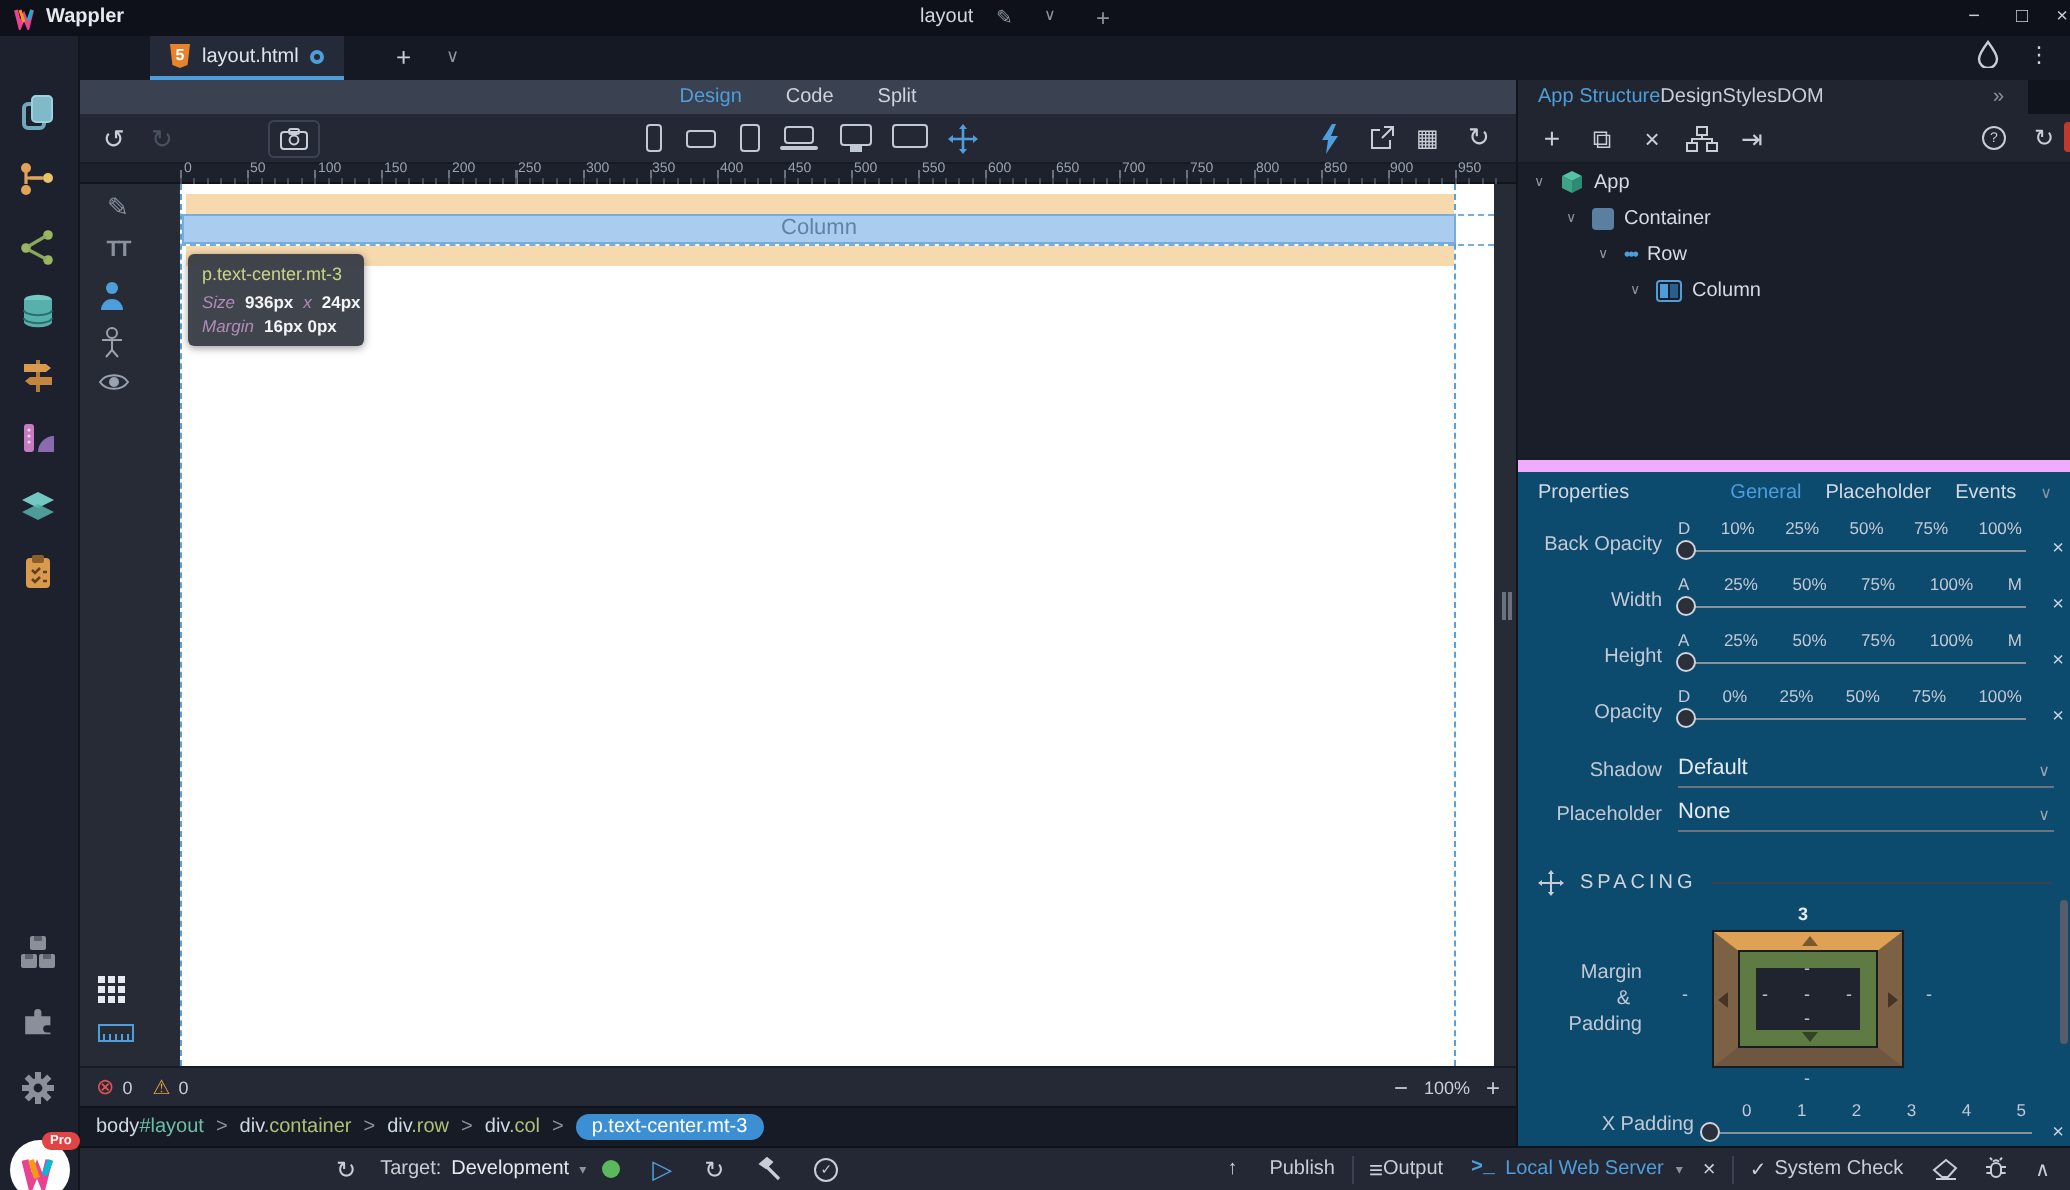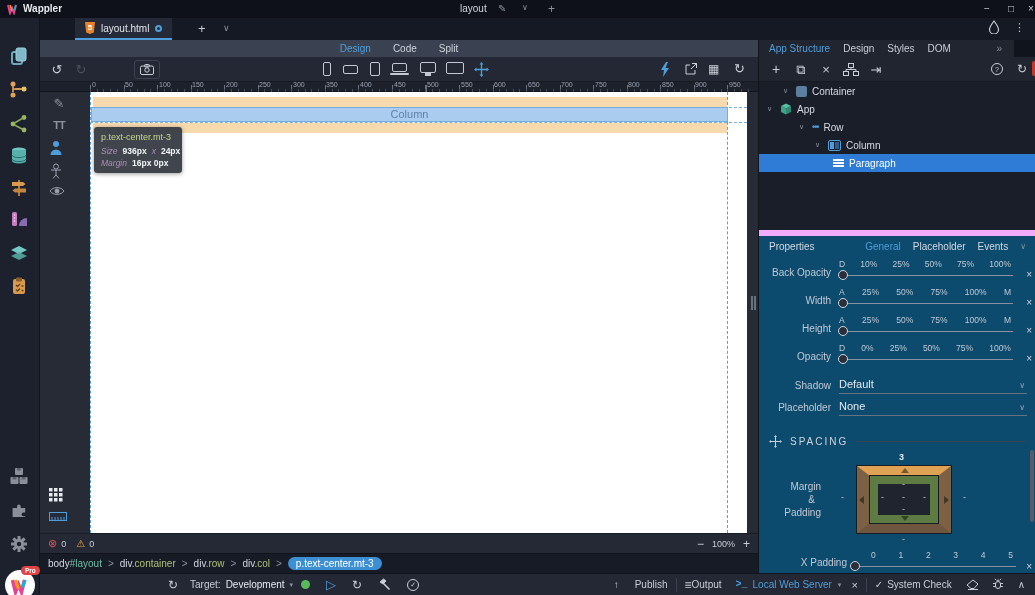--- a/index.html
+++ b/index.html
@@ -31,21 +31,21 @@
   .html5 { width:10px; height:12px; background:#e8832c; color:#fff; font-size:8px;
            font-weight:bold; text-align:center; line-height:12px;
            clip-path:polygon(0 0,100% 0,88% 88%,50% 100%,12% 88%); }
   .mod-dot { width:7px; height:7px; border:2px solid #4f9edc; border-radius:50%; }
 
   
   .modebar { left:40px; top:40px; width:718px; height:17px; background:#3a4150;
              display:flex; align-items:center; justify-content:center; gap:22px;
              font-size:10px; color:#cfd4dc; }
   .paneltabs { left:758px; top:40px; width:256px; height:17px; background:#20252f;
-               display:flex; align-items:center; gap:13px; padding-left:10px;
+               display:flex; align-items:center; padding-left:10px;
                font-size:10px; border-left:1px solid #10141b; }
 
   
   .toolbar { left:40px; top:57px; width:718px; height:25px; background:#232834;
              border-bottom:1px solid #161a23; }
   .ptoolbar { left:758px; top:57px; width:277px; height:25px; background:#20252f;
               border-bottom:1px solid #161a23; border-left:1px solid #10141b; }
   .tb-ico { position:absolute; top:0; height:25px; line-height:25px; font-size:13px; text-align:center; width:18px; }
   .cam-btn { position:absolute; left:94px; top:3px; width:26px; height:19px;
              border:1px solid #3c4454; border-radius:3px; display:flex;
@@ -470,54 +470,46 @@
     <span class="dim">&gt;</span>
     <span><span class="ctag">div</span><span class="ccls">.row</span></span>
     <span class="dim">&gt;</span>
     <span><span class="ctag">div</span><span class="ccls">.col</span></span>
     <span class="dim">&gt;</span>
     <span class="crumb-chip">p.text-center.mt-3</span>
   </div>
 
   <div class="abs rightpanel">
 
-    <div class="tree-row" style="padding-left:24px">
-      <span class="tchev">∨</span>
-      <span style="width:11px;height:11px;background:#5b7fa0;border-radius:2px"></span>
-      <span>Container</span>
-    </div>
     <div class="tree-row" style="padding-left:8px">
       <span class="tchev">∨</span>
       <svg width="12" height="12" viewBox="0 0 12 12">
           <path d="M6 0.5 L11 3 6 5.5 1 3Z" fill="#55c2a6"></path>
           <path d="M1 3 v6 l5 2.5 V5.5Z" fill="#3da488"></path>
           <path d="M11 3 v6 l-5 2.5 V5.5Z" fill="#2e8a72"></path>
         </svg>
       <span>App</span>
     </div>
+    <div class="tree-row" style="padding-left:24px">
+      <span class="tchev">∨</span>
+      <span style="width:11px;height:11px;background:#5b7fa0;border-radius:2px"></span>
+      <span>Container</span>
+    </div>
     <div class="tree-row" style="padding-left:40px">
       <span class="tchev">∨</span>
       <span style="color:#4f9edc;font-size:9px;font-weight:bold;letter-spacing:-1px">•••</span>
       <span>Row</span>
     </div>
     <div class="tree-row" style="padding-left:56px">
       <span class="tchev">∨</span>
       <span style="display:inline-flex;gap:1px;border:1px solid #4f9edc;border-radius:2px;padding:1px">
           <span style="width:4px;height:7px;background:#4f9edc"></span>
           <span style="width:4px;height:7px;background:#2a5e8c"></span>
         </span>
       <span>Column</span>
-    </div>
-    <div class="tree-row sel" style="padding-left:74px">
-      <span style="display:inline-block;width:11px">
-        <span style="display:block;height:2px;background:#fff;margin:1px 0"></span>
-        <span style="display:block;height:2px;background:#fff;margin:1px 0"></span>
-        <span style="display:block;height:2px;background:#fff;margin:1px 0"></span>
-      </span>
-      <span>Paragraph</span>
     </div>
 
     <div class="props">
       <div class="props-hd">
         <span>Properties</span>
         <span style="margin-left:auto;display:flex;gap:12px;align-items:center">
           <span class="accent">General</span>
           <span>Placeholder</span>
           <span>Events</span>
           <span class="dim" style="font-size:8px">∨</span>

